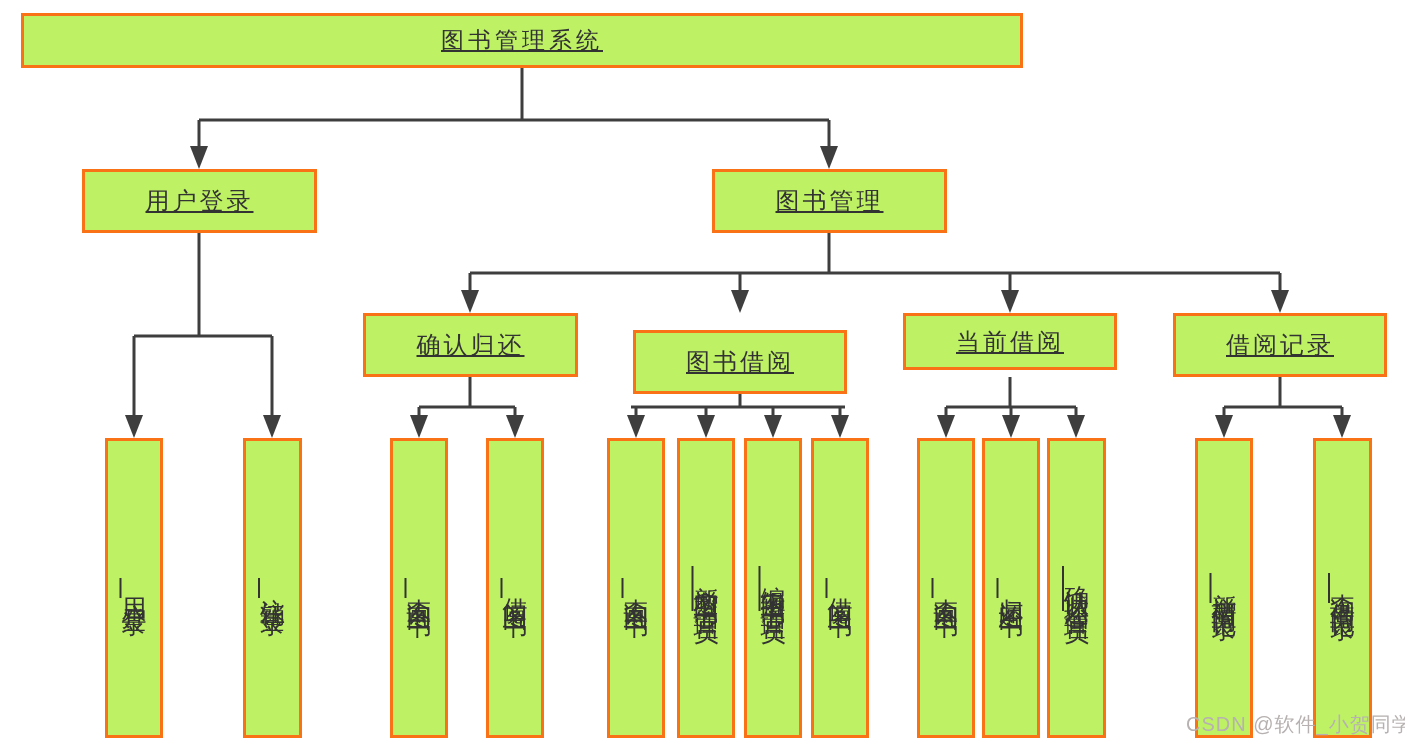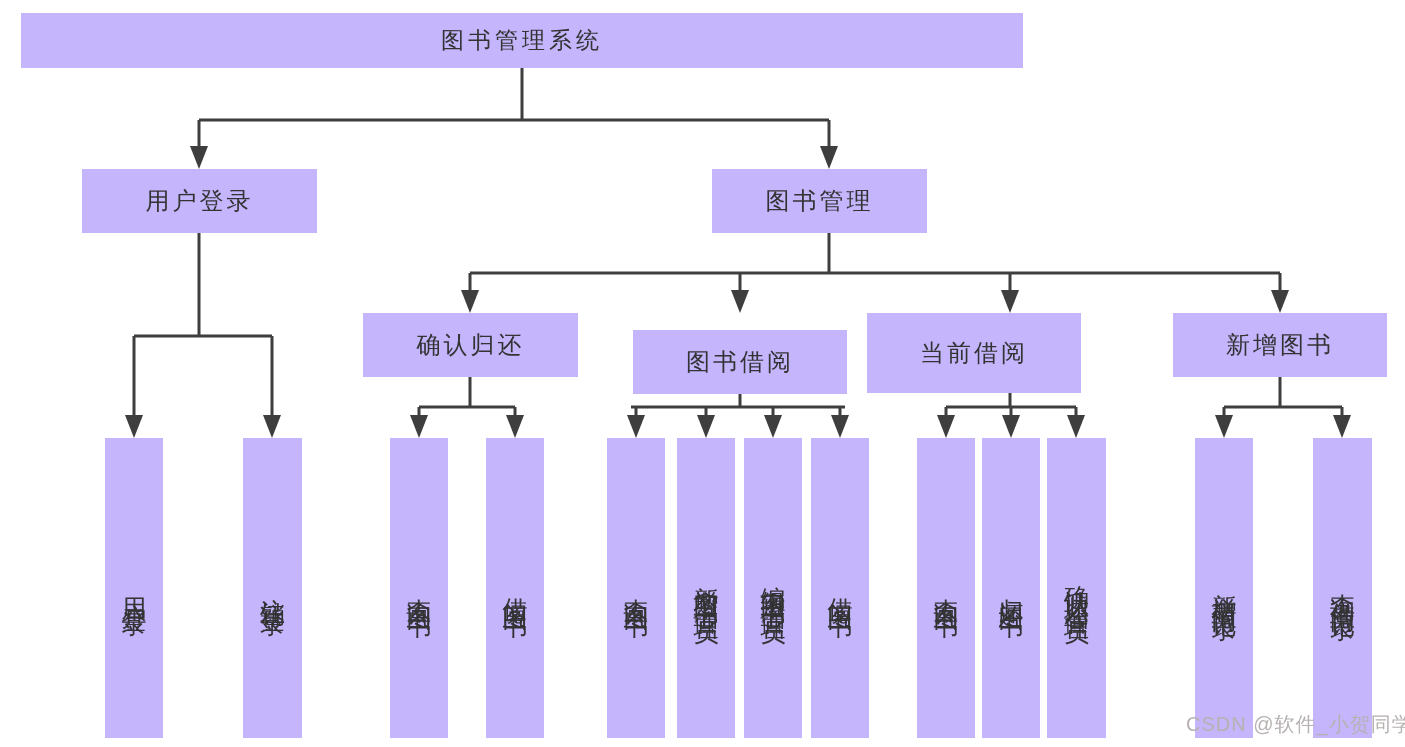--- a/index.html
+++ b/index.html
@@ -17,28 +17,29 @@
   }
   .connectors {
     position: absolute;
     left: 0;
     top: 0;
     z-index: 1;
   }
   .node {
     position: absolute;
     box-sizing: border-box;
-    background: #c4b5fd;
-    border: 3px solid #c4b5fd;
+    background: #bef264;
+    border: 3px solid #f97316;
     color: #333333;
     display: flex;
     align-items: center;
     justify-content: center;
     z-index: 2;
     text-align: center;
+    text-decoration: underline;
   }
   .node.h {
     font-size: 24px;
     letter-spacing: 3px;
   }
   .node.root {
     font-size: 23px;
     letter-spacing: 4px;
   }
   .node.v {
@@ -91,26 +92,26 @@
       <polygon points="1002,415 1020,415 1011,438"></polygon>
       <polygon points="1067,415 1085,415 1076,438"></polygon>
       <polygon points="1215,415 1233,415 1224,438"></polygon>
       <polygon points="1333,415 1351,415 1342,438"></polygon>
     </g>
   </svg>
 
   <div class="node h root" style="left:21px;top:13px;width:1002px;height:55px">图书管理系统</div>
 
   <div class="node h" style="left:82px;top:169px;width:235px;height:64px">用户登录</div>
-  <div class="node h" style="left:712px;top:169px;width:215px;height:64px">图书管理</div>
+  <div class="node h" style="left:712px;top:169px;width:235px;height:64px">图书管理</div>
 
   <div class="node h" style="left:363px;top:313px;width:215px;height:64px">确认归还</div>
   <div class="node h" style="left:633px;top:330px;width:214px;height:64px">图书借阅</div>
-  <div class="node h" style="left:867px;top:313px;width:214px;height:80px">当前借阅</div>
-  <div class="node h" style="left:1173px;top:313px;width:214px;height:64px">新增图书</div>
+  <div class="node h" style="left:903px;top:313px;width:214px;height:57px">当前借阅</div>
+  <div class="node h" style="left:1173px;top:313px;width:214px;height:64px">借阅记录</div>
 
   <div class="node v" style="left:105px;top:438px;width:58px;height:300px">用户登录</div>
   <div class="node v" style="left:243px;top:438px;width:59px;height:300px">注销登录</div>
 
   <div class="node v" style="left:390px;top:438px;width:58px;height:300px">查询图书</div>
   <div class="node v" style="left:486px;top:438px;width:58px;height:300px">借阅图书</div>
 
   <div class="node v" style="left:607px;top:438px;width:58px;height:300px">查询图书</div>
   <div class="node v" style="left:677px;top:438px;width:58px;height:300px">新增图书（管理员）</div>
   <div class="node v" style="left:744px;top:438px;width:58px;height:300px">编辑图书（管理员）</div>

